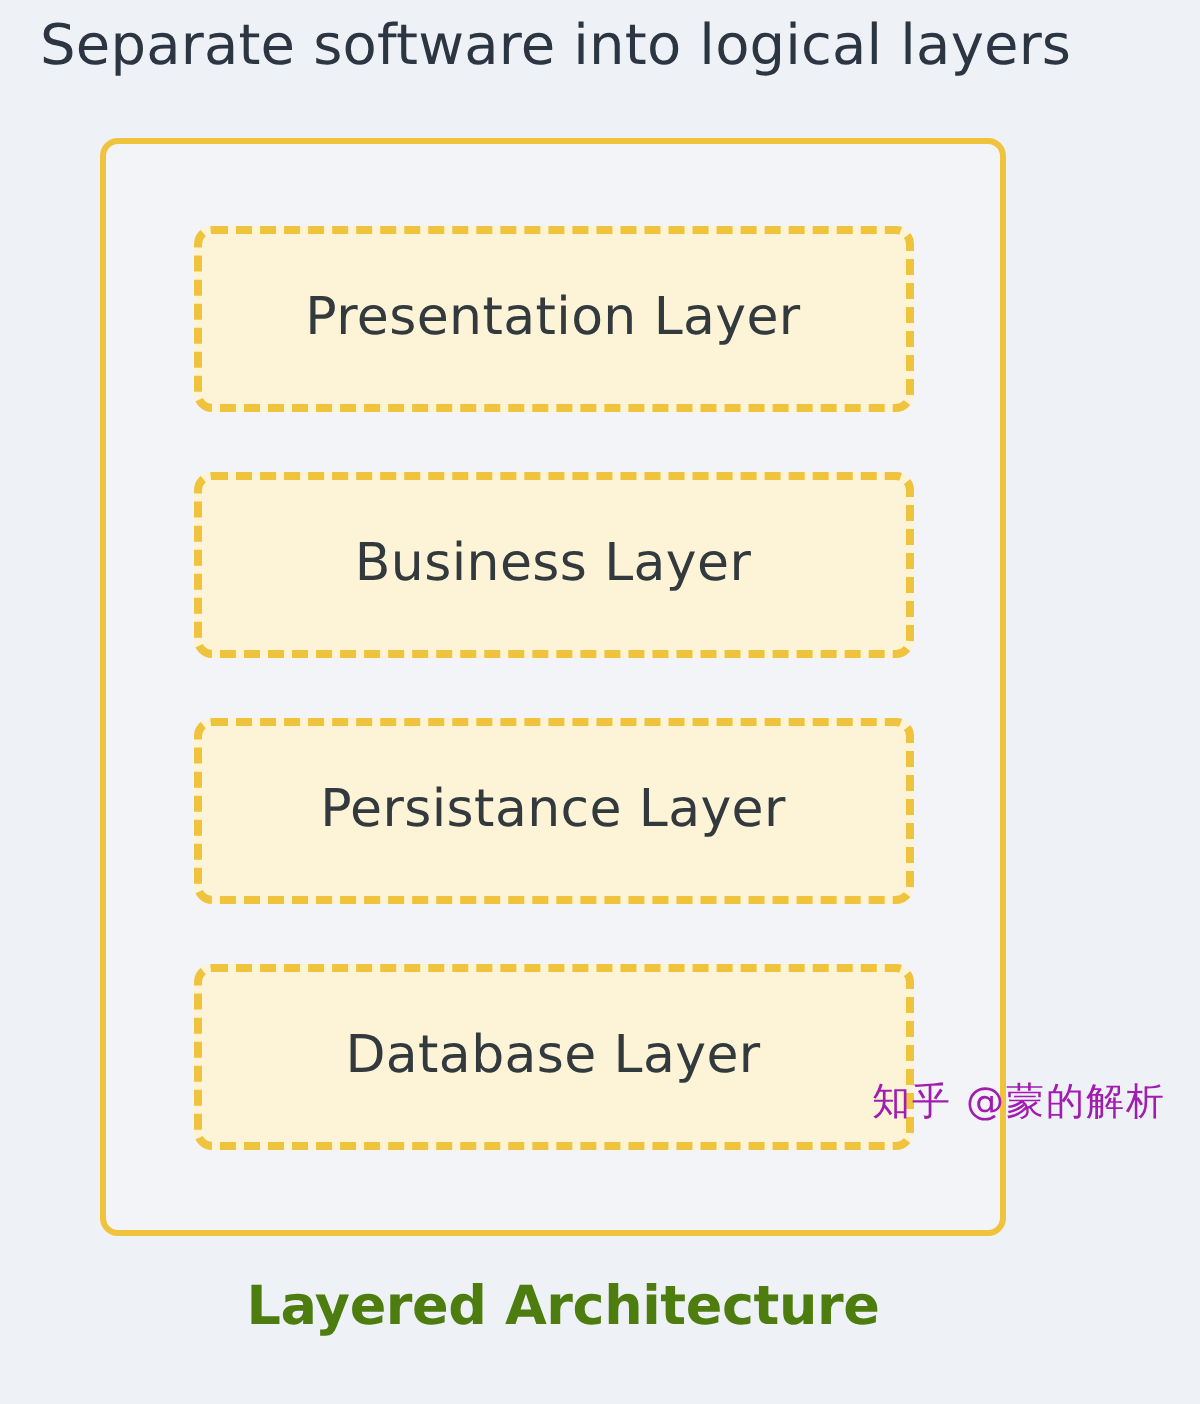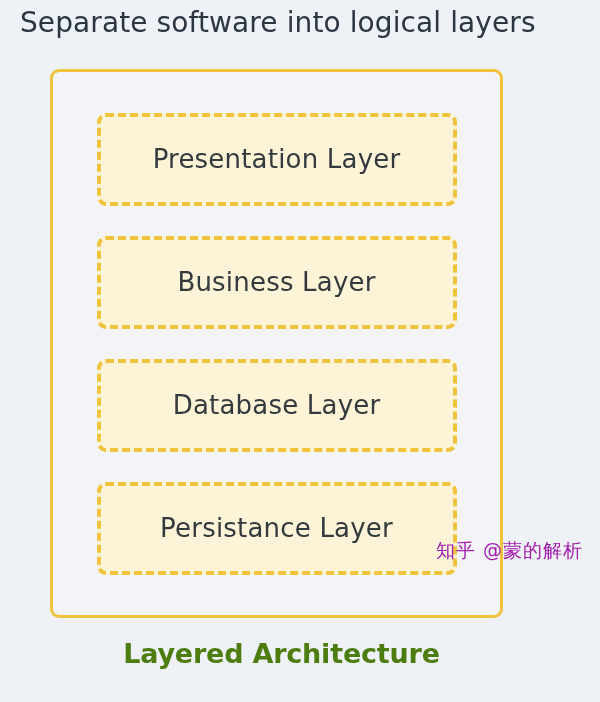--- a/index.html
+++ b/index.html
@@ -104,25 +104,25 @@
 
     <div class="layer-box">
       <span class="layer-label">Presentation Layer</span>
     </div>
 
     <div class="layer-box">
       <span class="layer-label">Business Layer</span>
     </div>
 
     <div class="layer-box">
-      <span class="layer-label">Database Layer</span>
+      <span class="layer-label">Persistance Layer</span>
     </div>
 
     <div class="layer-box">
-      <span class="layer-label">Persistance Layer</span>
+      <span class="layer-label">Database Layer</span>
     </div>
 
   </div>
 
   <div class="caption">Layered Architecture</div>
 
   <div class="watermark">知乎 @蒙的解析</div>
 
 </div>
 

